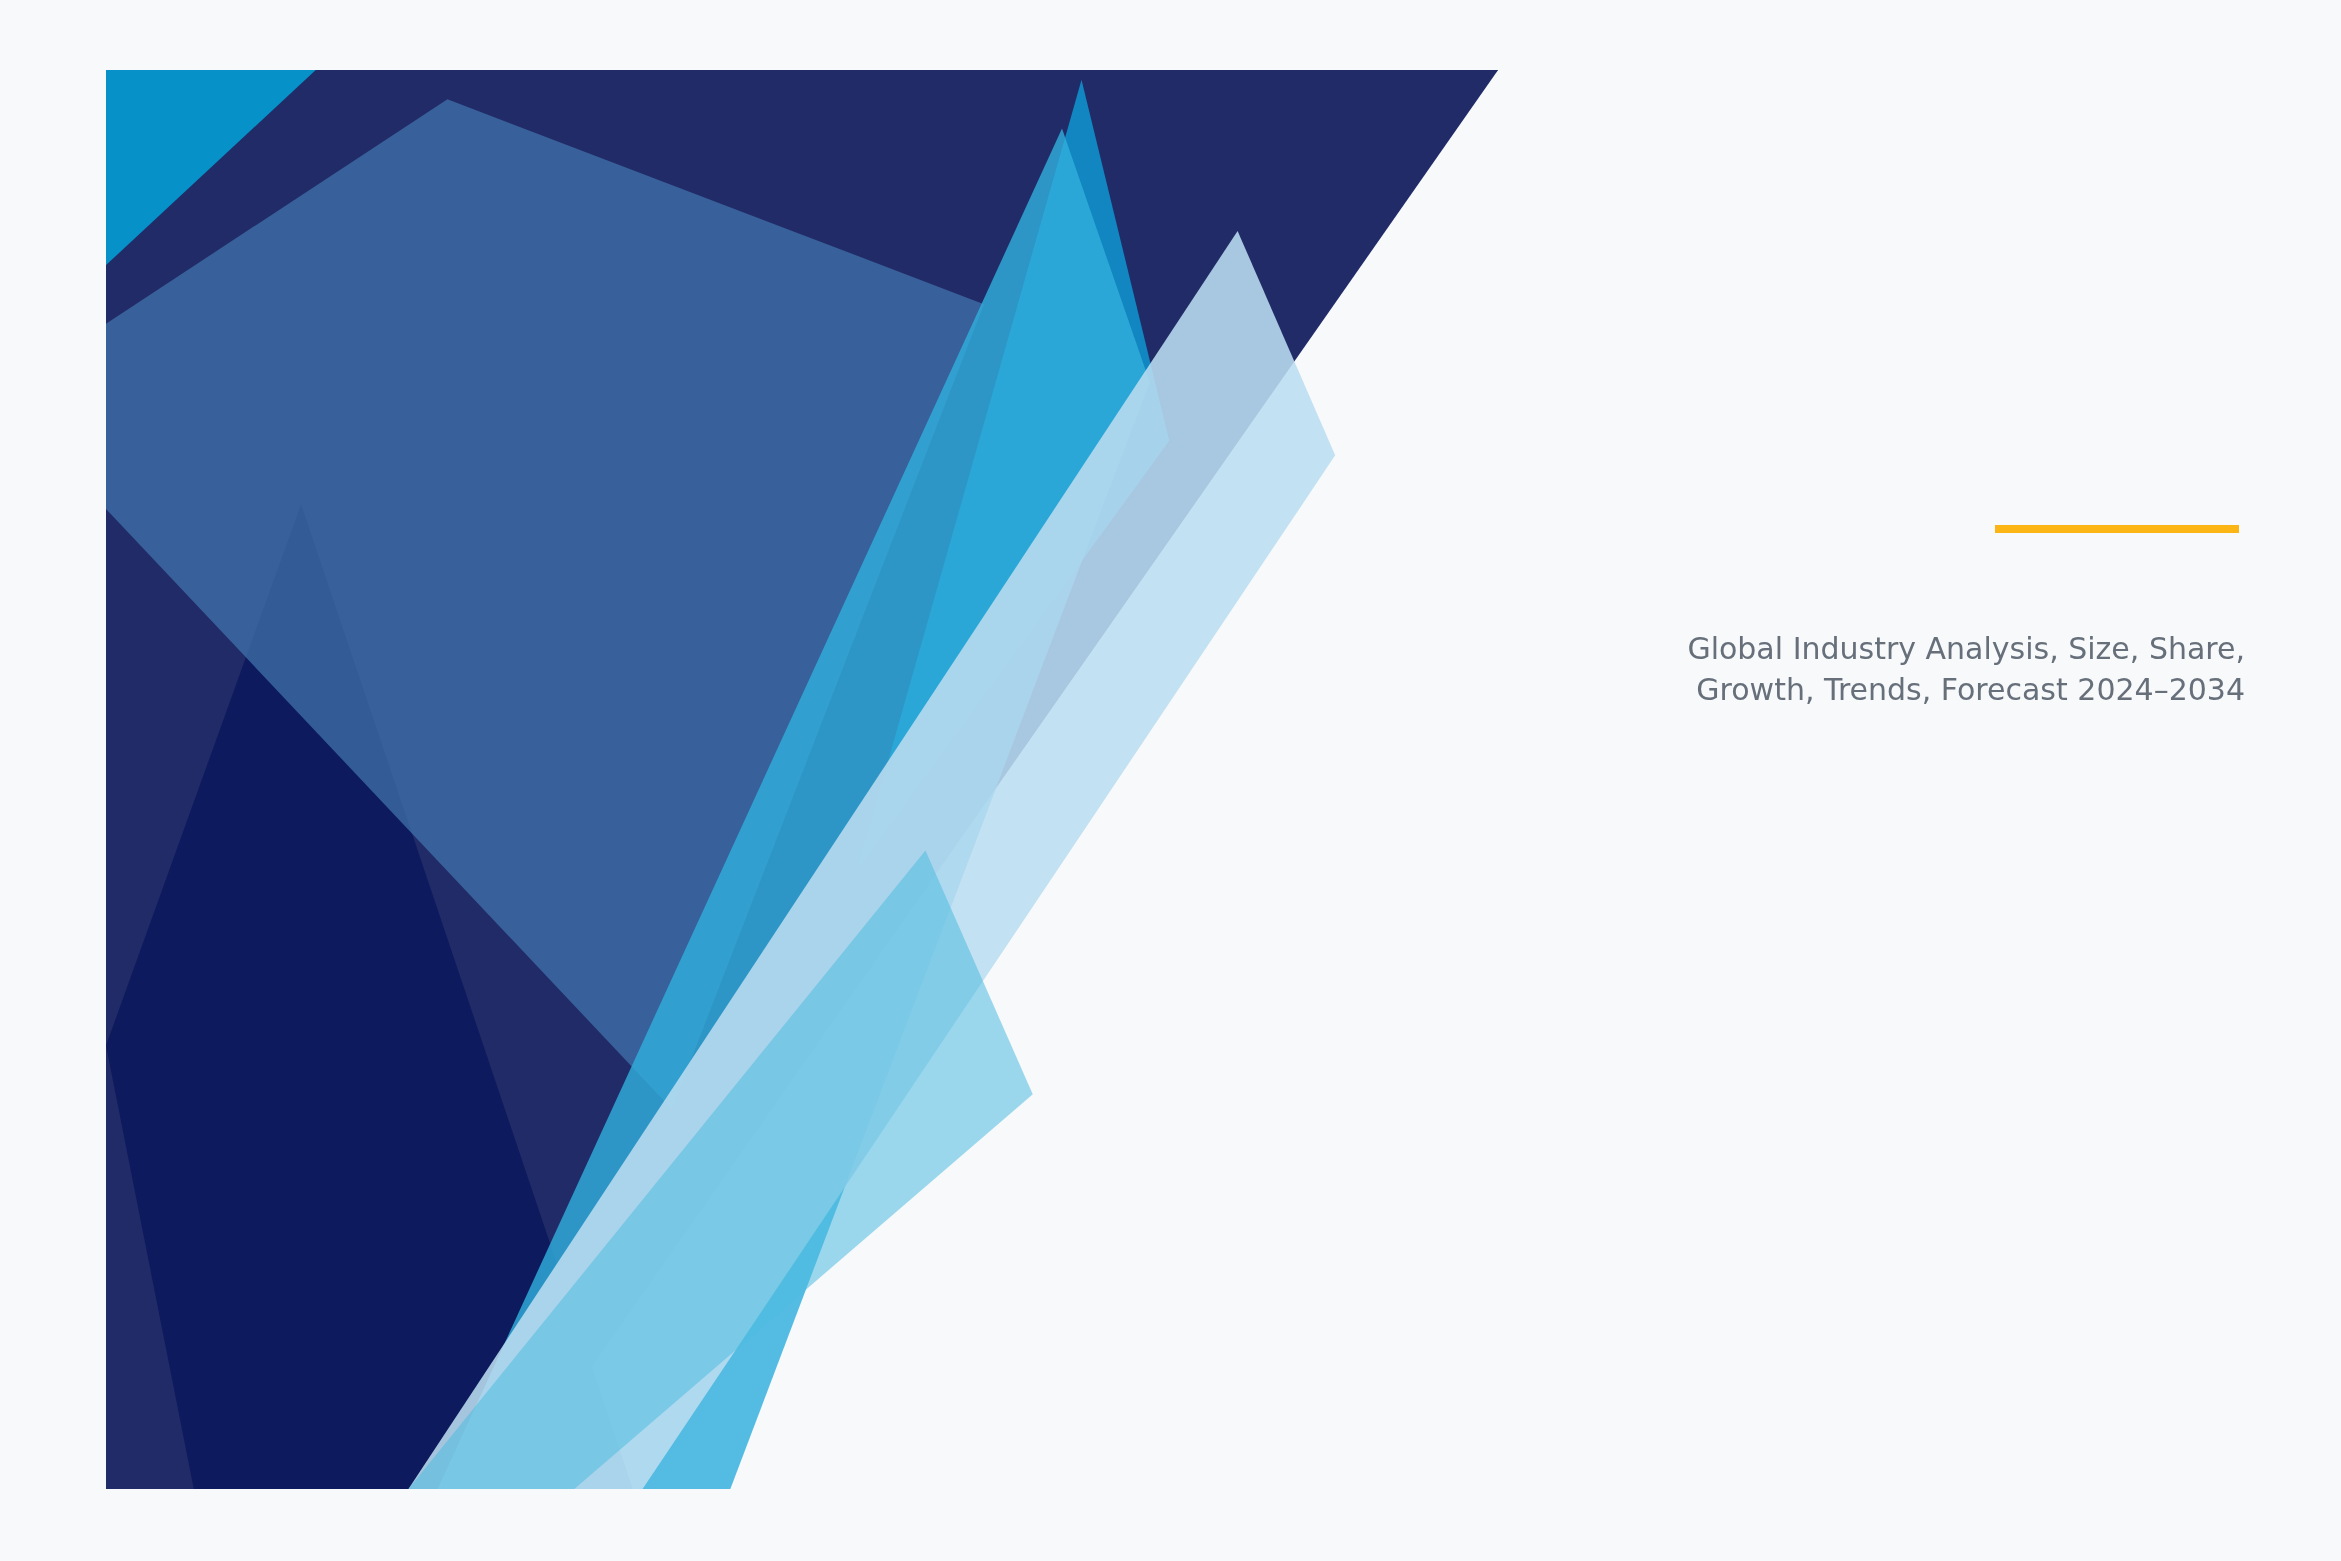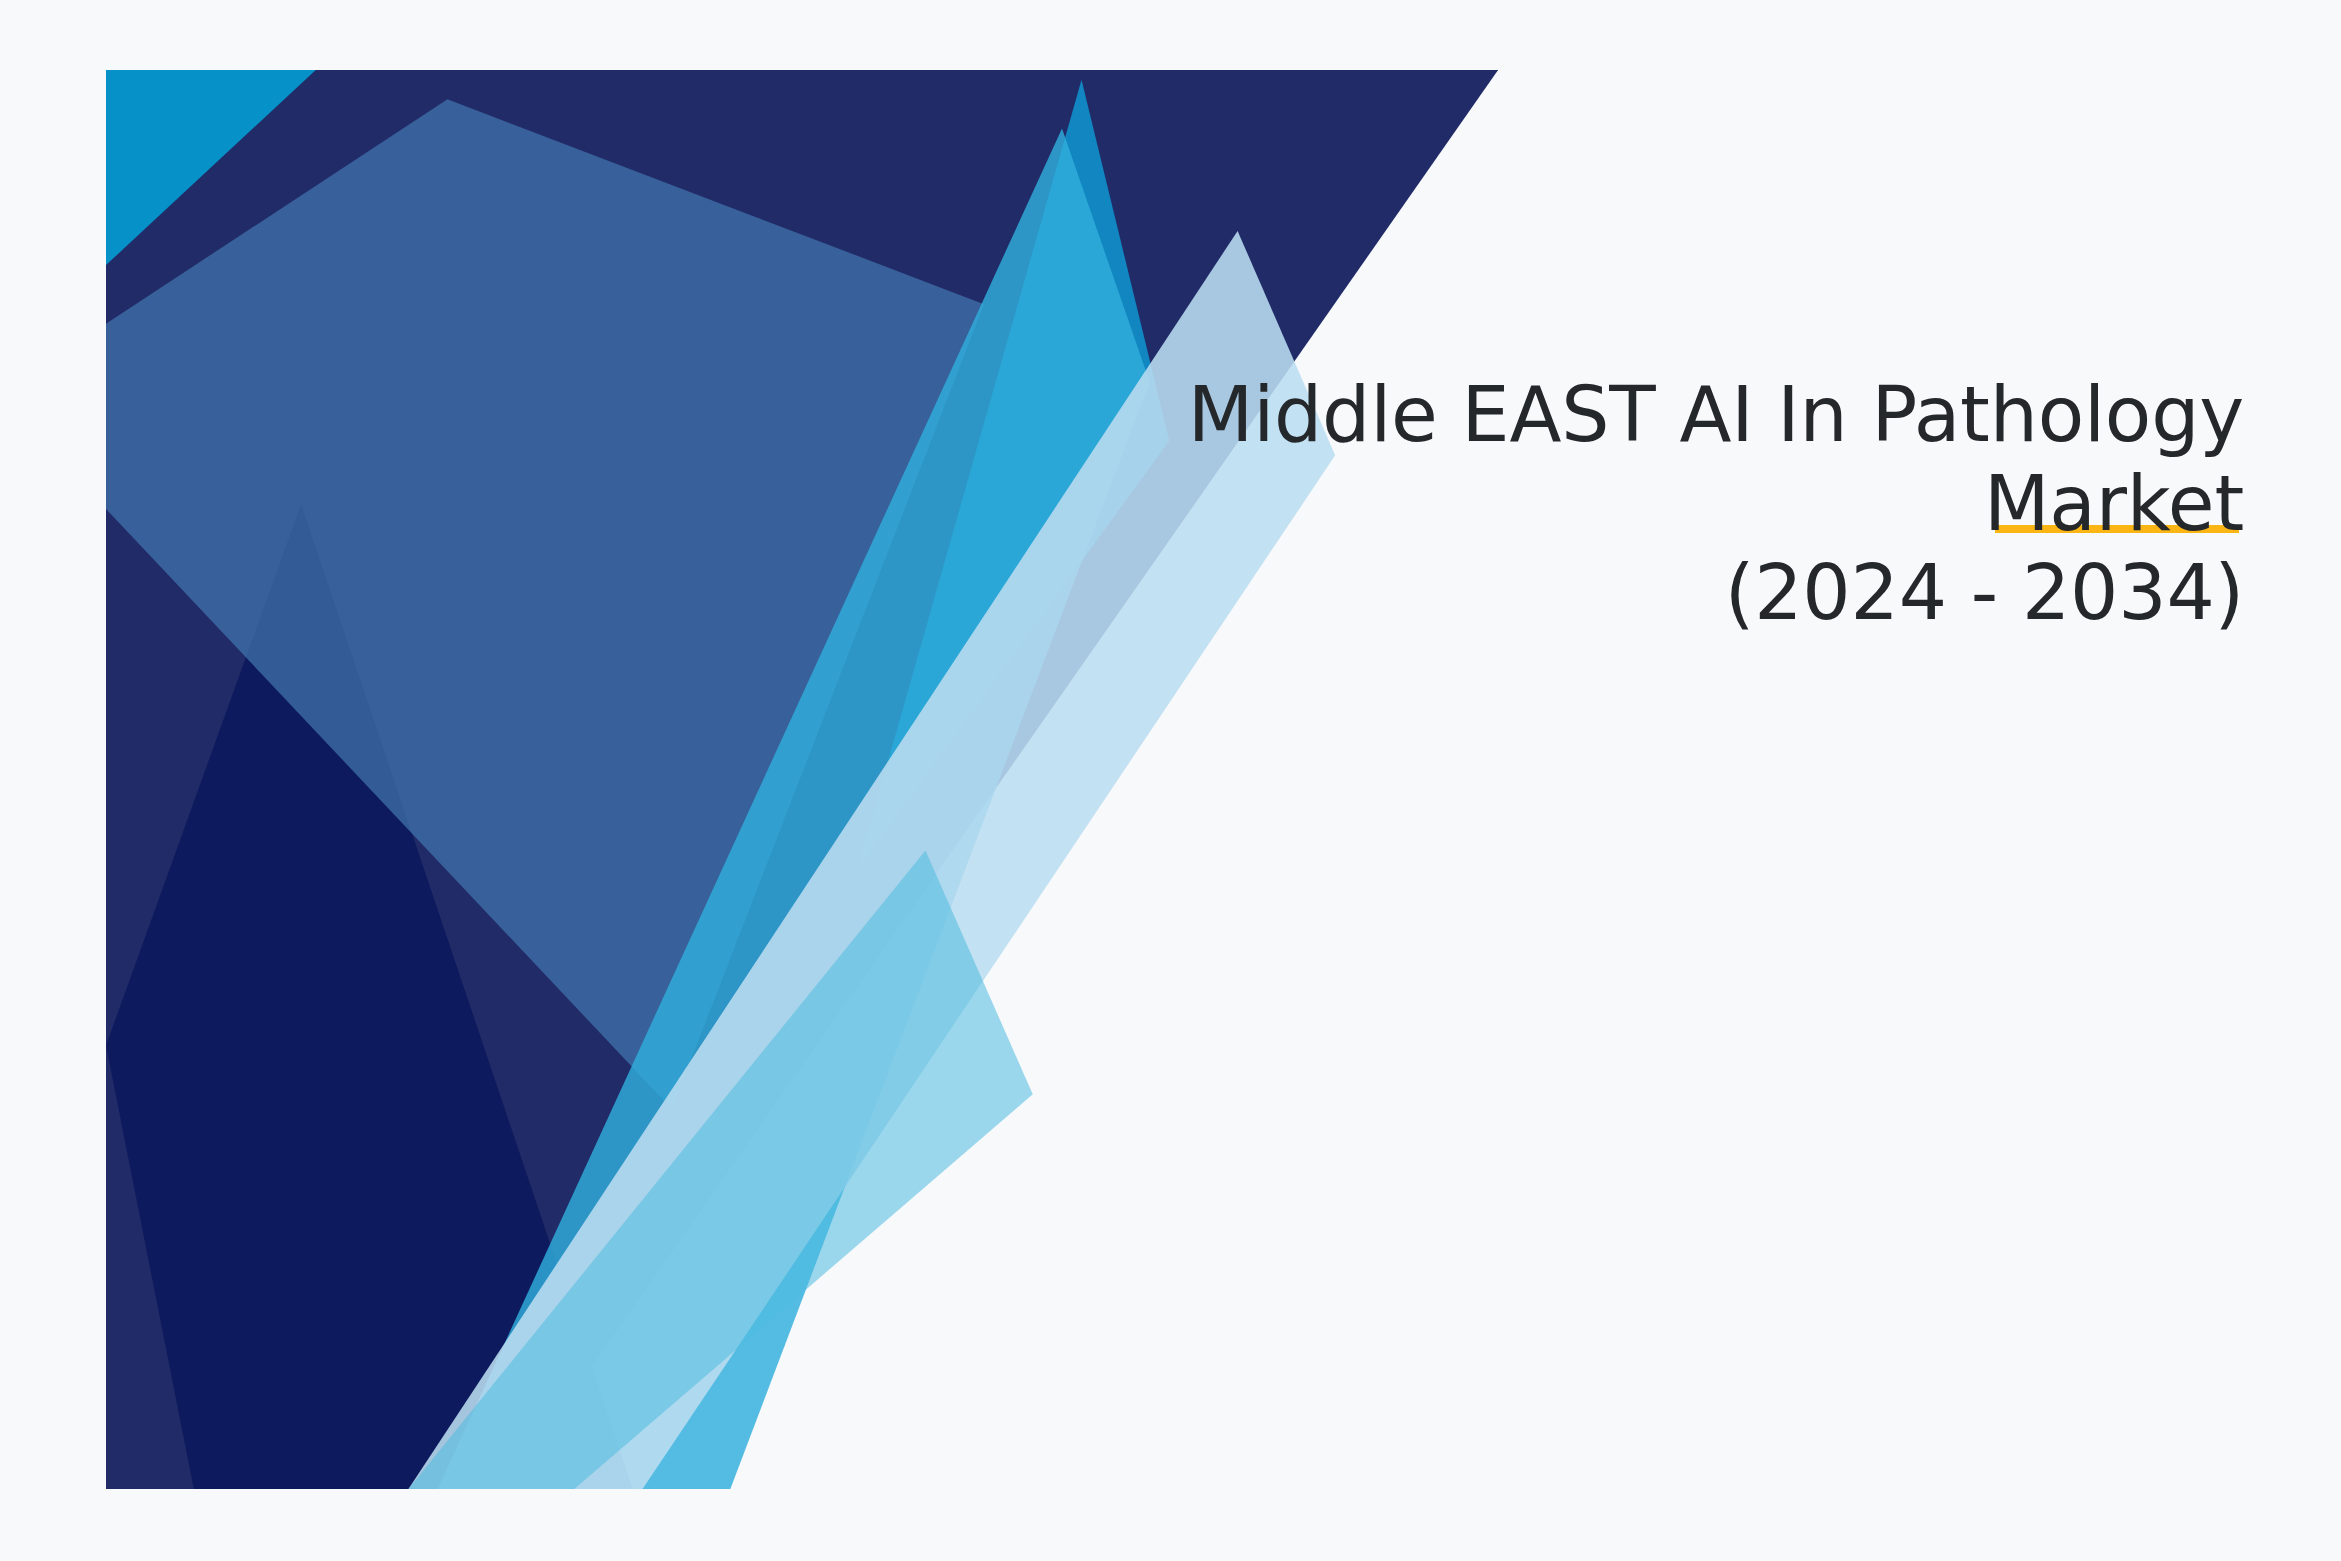--- a/index.html
+++ b/index.html
@@ -99,20 +99,18 @@
 
       <polygon points="2320,330 2520,790 1100,2909 620,2909" fill="#BBDDF0" fill-opacity="0.88"></polygon>
 
       <polygon points="1680,1600 1900,2100 960,2909 620,2909" fill="#4FBCE0" fill-opacity="0.55"></polygon>
 
     </svg>
   </div>
 
   <div class="title-underline"></div>
 
-  <div class="text-block">
-    <h1 class="title">Middle EAST AI In Pathology Market
-(2024 - 2034)</h1>
-  </div>
 
+  <p class="subtitle">Global Industry Analysis, Size, Share,
+Growth, Trends, Forecast 2024–2034</p>
 
 </div>
 
 
 </body></html>

